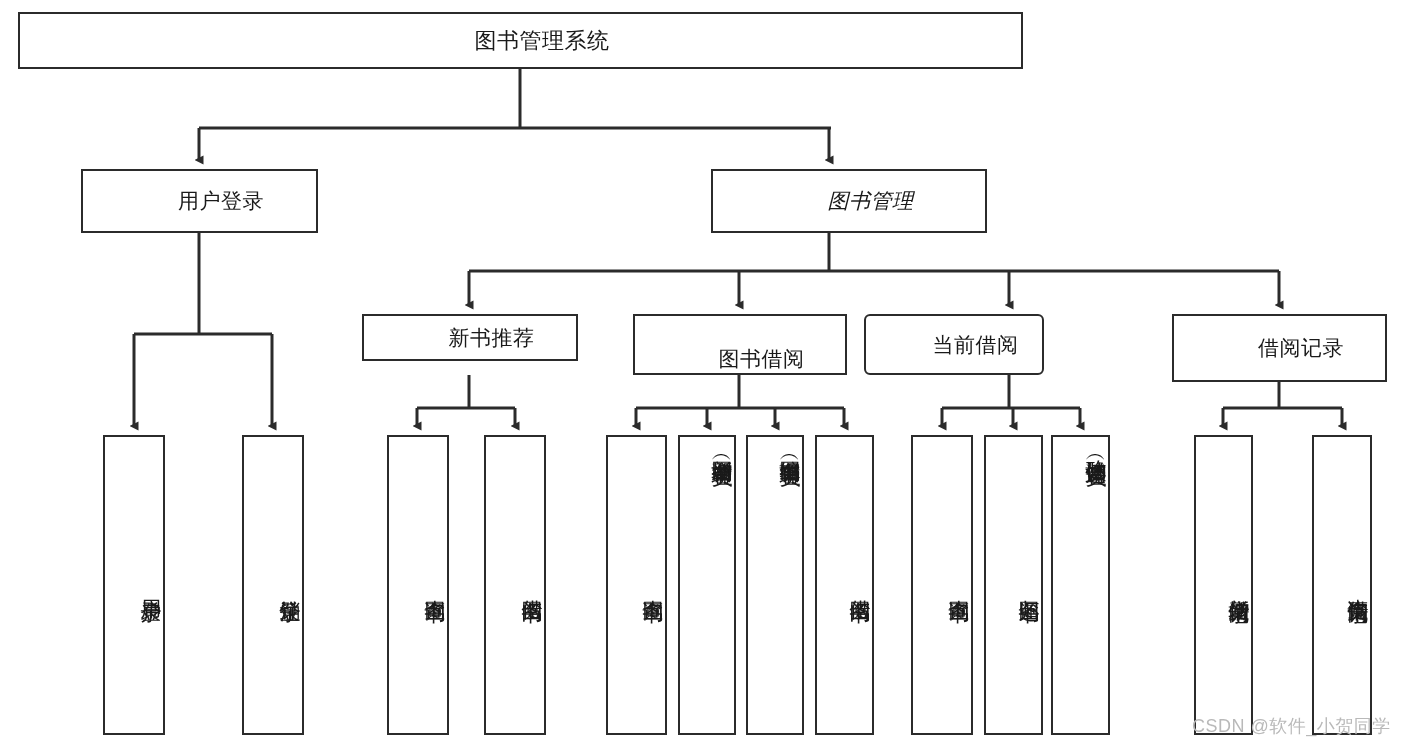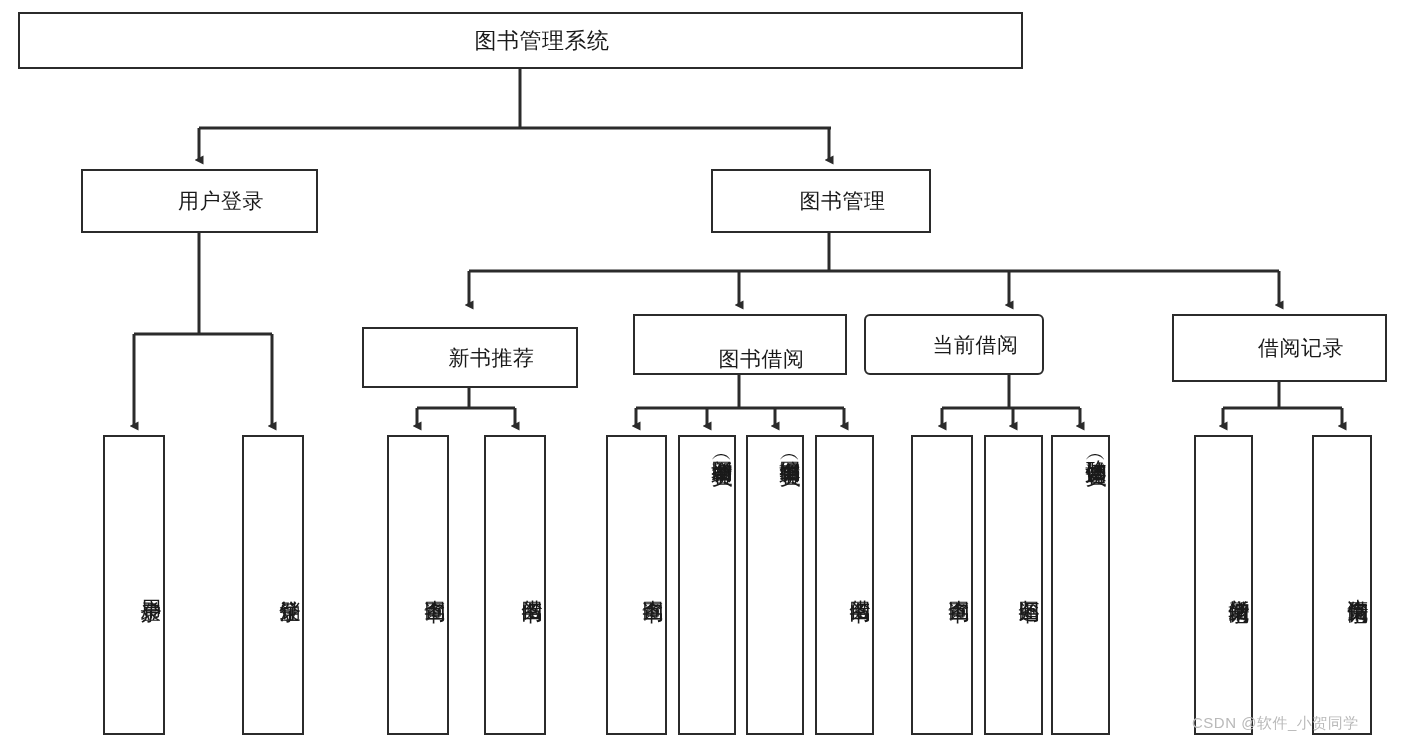--- a/index.html
+++ b/index.html
@@ -58,21 +58,21 @@
     writing-mode: vertical-rl;
     text-orientation: upright;
     display: block;
     text-align: center;
   }
   .node-vertical.align-top .label-vert {
     margin-top: 0;
   }
   .watermark {
     position: absolute;
-    font-size: 15px;
+    font-size: 18px;
     color: #b9b9b9;
     white-space: nowrap;
     letter-spacing: 0.5px;
   }
 </style>
 </head>
 <body>
 
 <div id="diagram-root">
 
@@ -128,25 +128,25 @@
   </svg>
 
   <div class="node node-horizontal node-root" style="left:18px; top:12px; width:1005px; height:57px;">
     <span>图书管理系统</span>
   </div>
 
   <div class="node node-horizontal" style="left:81px; top:169px; width:237px; height:64px;">
     <span>用户登录</span>
   </div>
 
-  <div class="node node-horizontal" style="left:711px; top:169px; width:220px; height:64px;">
+  <div class="node node-horizontal" style="left:711px; top:169px; width:276px; height:64px;font-style:italic;">
     <span>图书管理</span>
   </div>
 
-  <div class="node node-horizontal" style="left:362px; top:314px; width:216px; height:61px;margin-top:13px;">
+  <div class="node node-horizontal" style="left:362px; top:314px; width:216px; height:47px;">
     <span>新书推荐</span>
   </div>
 
   <div class="node node-horizontal" style="left:633px; top:314px; width:214px; height:61px;align-items:flex-end;">
     <span>图书借阅</span>
   </div>
 
   <div class="node node-horizontal" style="left:864px; top:314px; width:180px; height:61px;border-radius:6px;">
     <span>当前借阅</span>
   </div>

